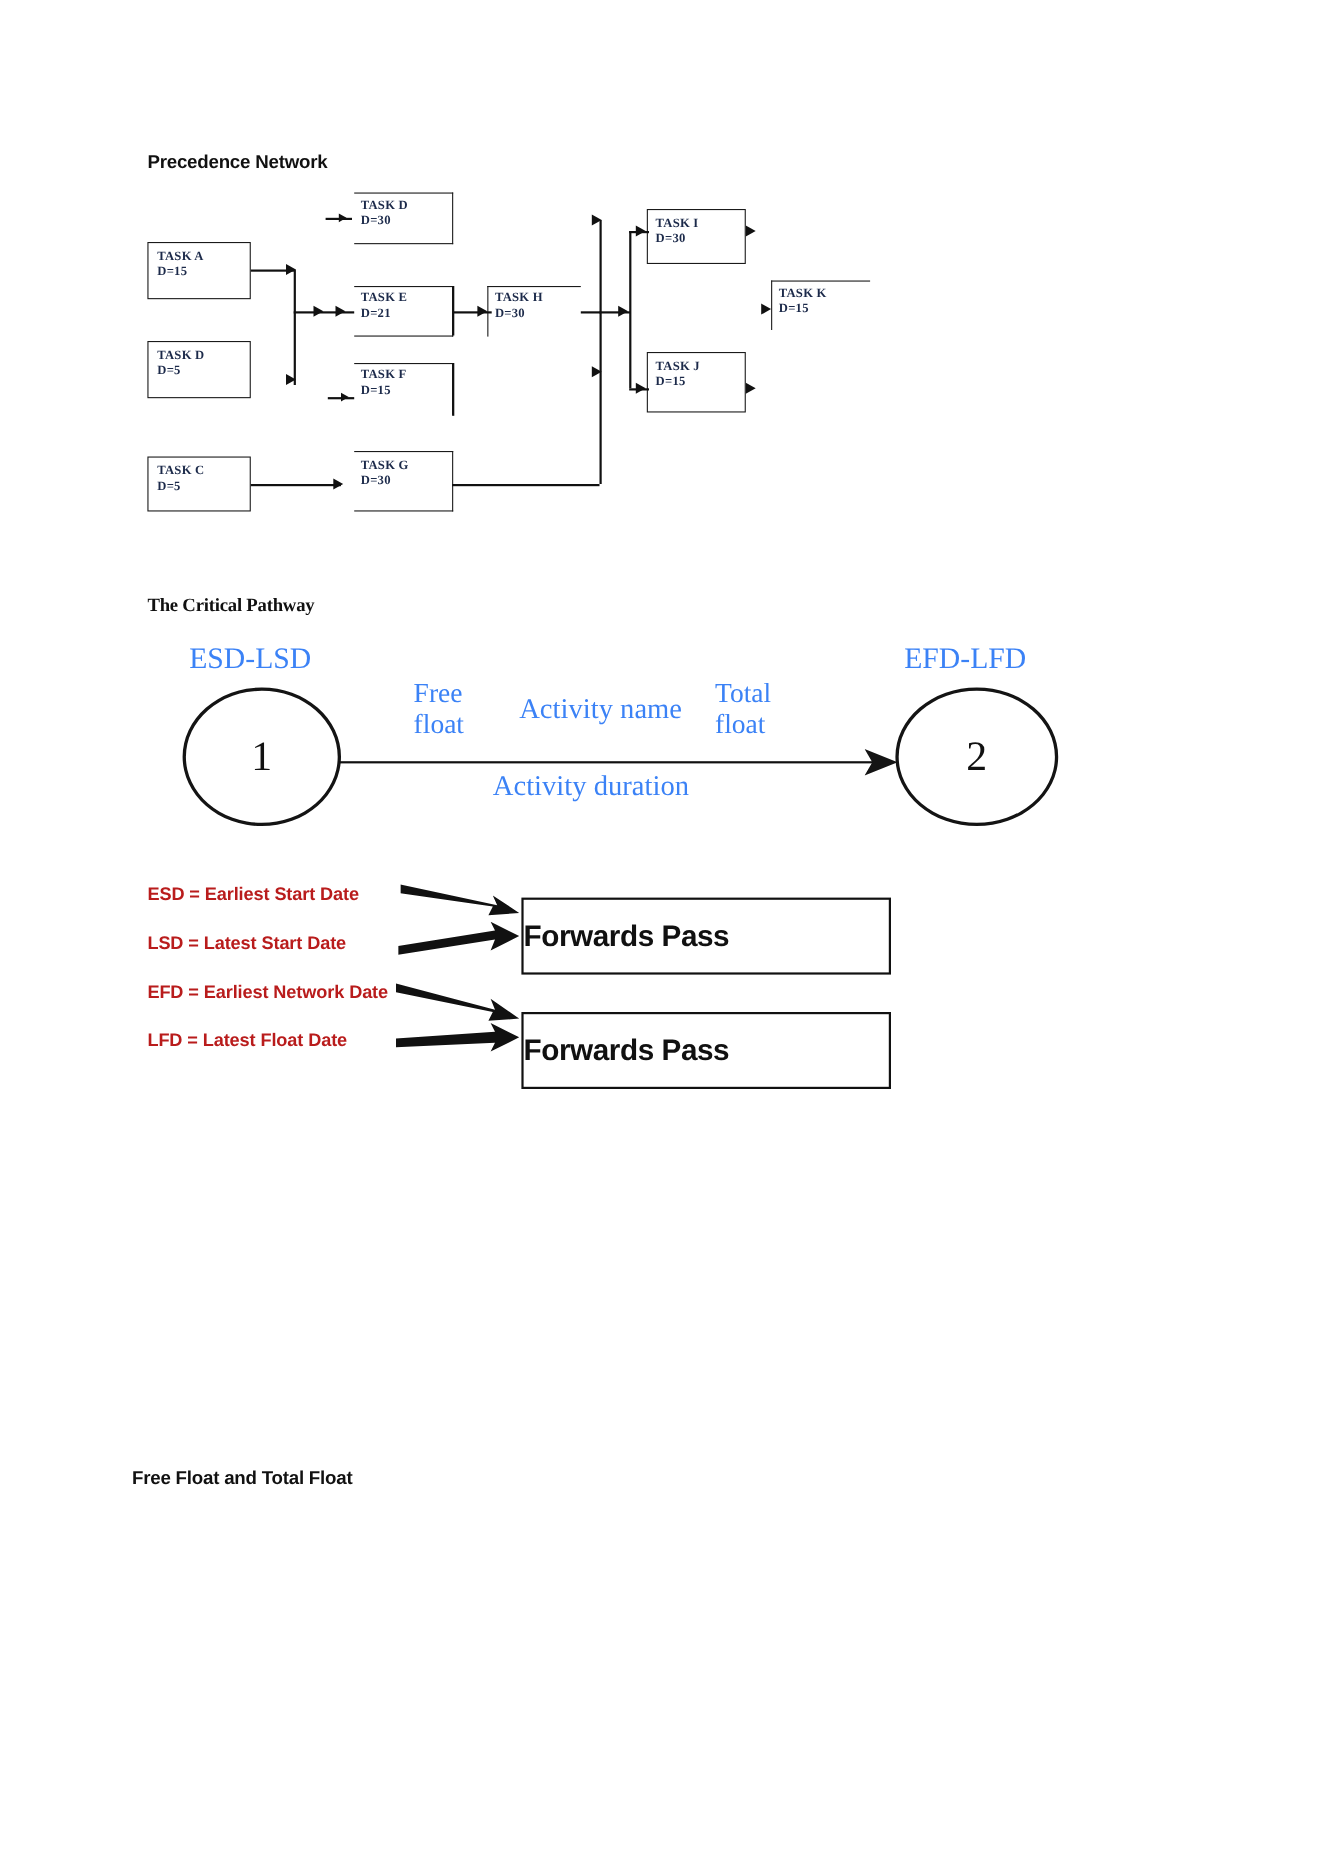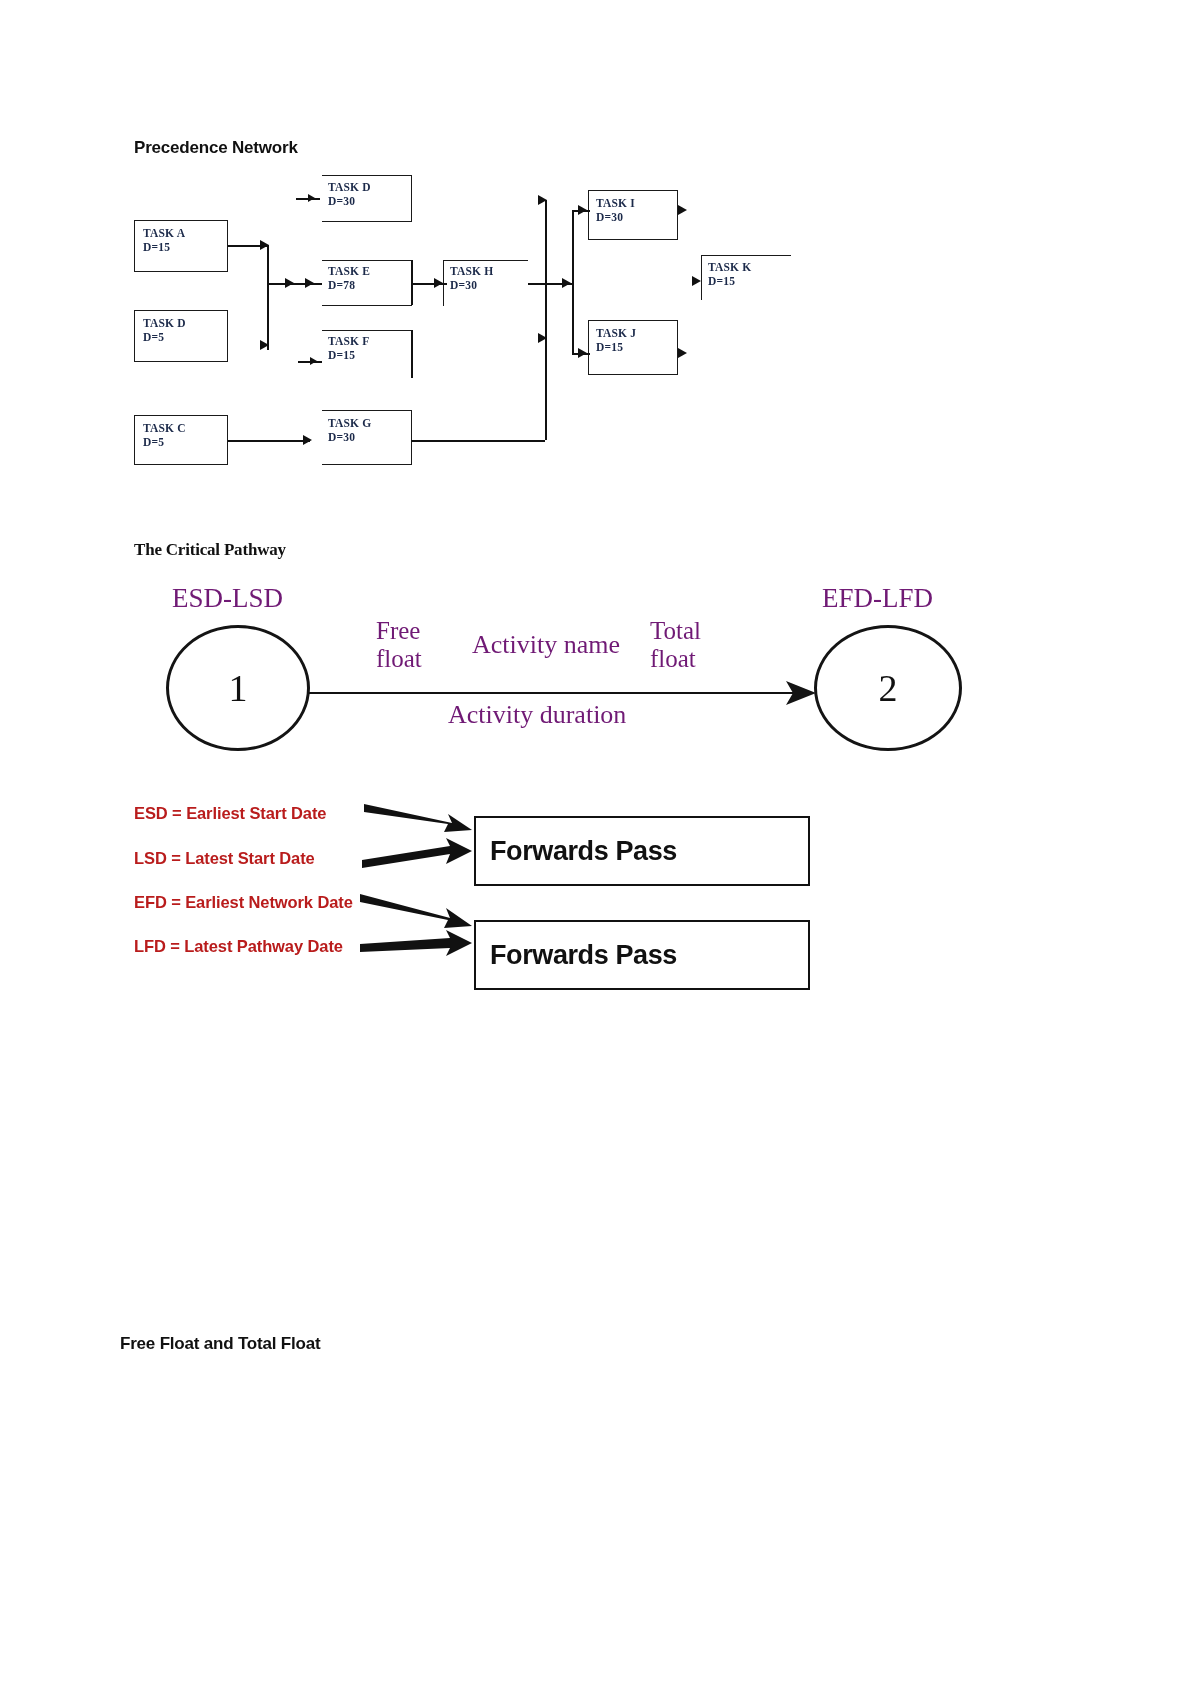--- a/index.html
+++ b/index.html
@@ -53,33 +53,33 @@
   
   #cpm{position:absolute;left:0;top:565px;width:1200px;height:215px;}
   .node{
     position:absolute;border:3px solid #141414;border-radius:50%;
     box-sizing:border-box;background:#fff;
     display:flex;align-items:center;justify-content:center;
   }
   .node span{
     font-family:"Liberation Serif", serif;font-size:38px;color:#111;
   }
-  .cpm-lbl{position:absolute;font-family:"Liberation Serif", serif;color:#701a75;white-space:nowrap;}
+  .cpm-lbl{position:absolute;font-family:"Liberation Serif", serif;color:#3b82f6;white-space:nowrap;}
 
   
   .defn{
     position:absolute;font-weight:bold;font-size:16.5px;
     color:#b91c1c;white-space:nowrap;letter-spacing:-0.1px;
   }
   .passbox{
     position:absolute;border:2.4px solid #111;background:#fff;
     box-sizing:border-box;display:flex;align-items:center;
   }
   .passbox span{
-    font-size:27px;font-weight:bold;color:#111;padding-left:14px;
+    font-size:27px;font-weight:bold;color:#111;
     letter-spacing:-0.4px;
   }
   .fatarrow{position:absolute;}
 </style>
 </head>
 <body>
 
 <div class="page">
 
   <div class="heading" id="h-precedence">Precedence Network</div>
@@ -106,21 +106,21 @@
 
     <div class="taskbox bx-open-l" style="left:322px;top:10px;width:90px;height:47px;"></div>
     <div class="tasklabel" style="left:328px;top:16px;">
       <span>TASK D</span>
       <span class="dur">D=30</span>
     </div>
 
     <div class="taskbox bx-open-l" style="left:322px;top:95px;width:90px;height:46px;"></div>
     <div class="tasklabel" style="left:328px;top:100px;">
       <span>TASK E</span>
-      <span class="dur">D=78</span>
+      <span class="dur">D=21</span>
     </div>
 
     <div class="taskbox bx-open-lb" style="left:322px;top:165px;width:90px;height:47px;"></div>
     <div class="tasklabel" style="left:328px;top:170px;">
       <span>TASK F</span>
       <span class="dur">D=15</span>
     </div>
 
     <div class="taskbox bx-open-l" style="left:322px;top:245px;width:90px;height:55px;"></div>
     <div class="tasklabel" style="left:328px;top:252px;">
@@ -233,21 +233,21 @@
     <div class="cpm-lbl" style="left:650px;top:80px;font-size:25px;">float</div>
 
     <div class="cpm-lbl" style="left:448px;top:135px;font-size:26px;">Activity duration</div>
   </div>
 
   <div>
 
     <div class="defn" style="left:134px;top:804px;">ESD = Earliest Start Date</div>
     <div class="defn" style="left:134px;top:849px;">LSD = Latest Start Date</div>
     <div class="defn" style="left:134px;top:893px;">EFD = Earliest Network Date</div>
-    <div class="defn" style="left:134px;top:937px;">LFD = Latest Pathway Date</div>
+    <div class="defn" style="left:134px;top:937px;">LFD = Latest Float Date</div>
 
     <svg class="fatarrow" style="left:364px;top:800px;" width="112" height="40" viewBox="0 0 112 40">
       <polygon points="0,4 88,23 84,14 108,30 80,32 84,24 0,12" fill="#111"></polygon>
     </svg>
 
     <svg class="fatarrow" style="left:362px;top:838px;" width="114" height="34" viewBox="0 0 114 34">
       <polygon points="0,22 88,8 84,0 110,13 84,26 88,16 0,30" fill="#111"></polygon>
     </svg>
 
     <svg class="fatarrow" style="left:360px;top:890px;" width="116" height="42" viewBox="0 0 116 42">

